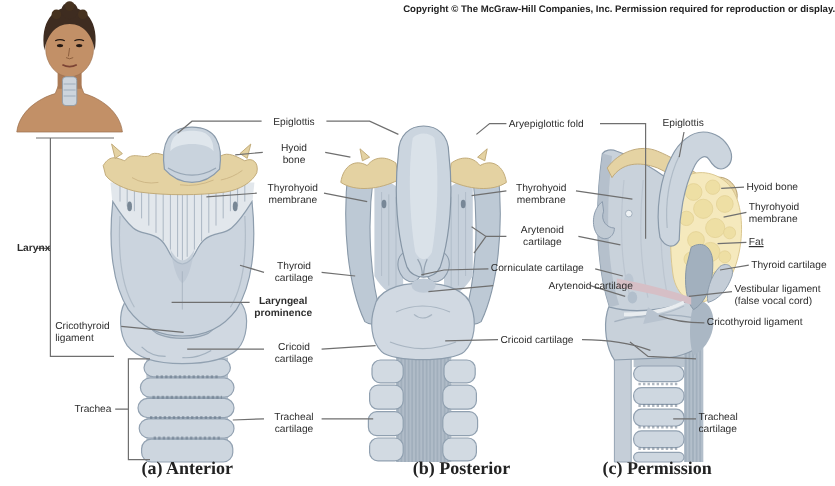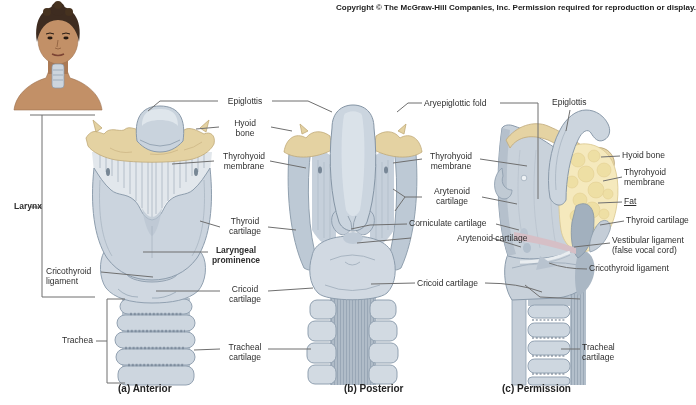--- a/index.html
+++ b/index.html
@@ -3,21 +3,21 @@
 <meta charset="utf-8">
 <style>
   html,body{margin:0;padding:0;background:#fff;}
   #stage{position:relative;width:696px;height:405px;background:#ffffff;overflow:hidden;
          font-family:"Liberation Sans",sans-serif;}
   .copyright{position:absolute;left:0;top:3px;width:696px;text-align:right;
              font-size:8px;font-weight:bold;color:#222;}
   .lbl{position:absolute;font-size:8.5px;line-height:1.18;color:#2e2e2e;}
   .lbl.c{text-align:center;}
   .lbl.b{font-weight:bold;}
-  .cap{position:absolute;font-size:10px;font-weight:bold;color:#222;}
+  .cap{position:absolute;font-size:15px;font-weight:bold;color:#222;font-family:Liberation Serif, serif;}
   svg{position:absolute;left:0;top:0;}
 </style>
 </head>
 <body>
 
 <div id="stage">
 
 <svg width="696" height="405" viewBox="0 0 696 405">
   <defs>
     <pattern id="vstripe" width="3" height="6" patternUnits="userSpaceOnUse">

